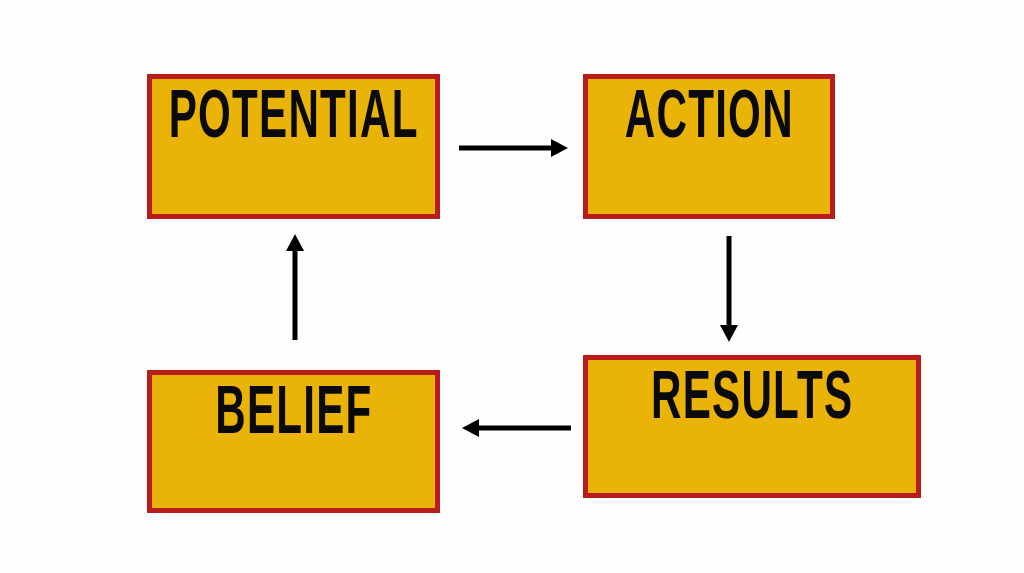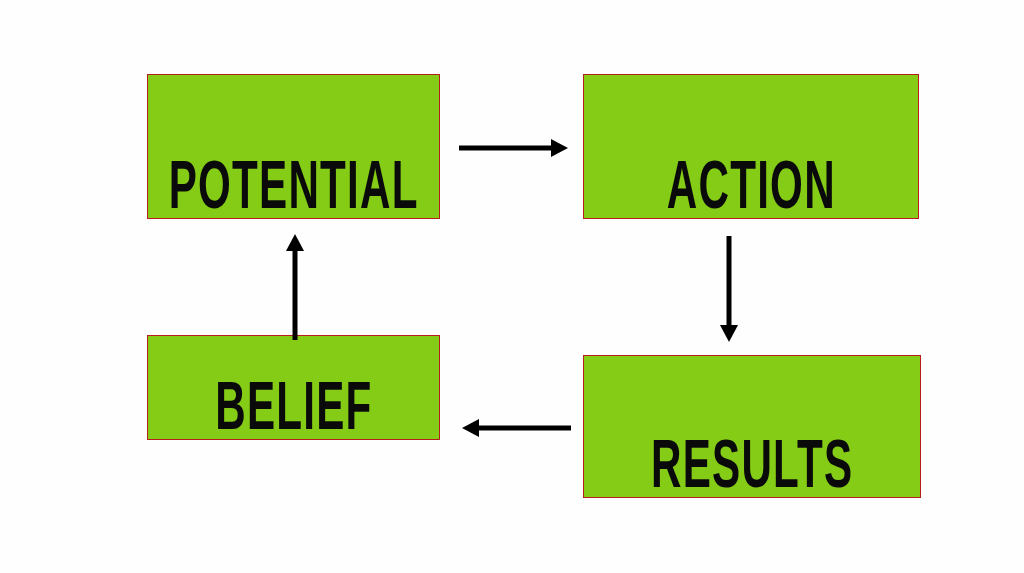--- a/index.html
+++ b/index.html
@@ -14,42 +14,42 @@
     overflow: hidden;
   }
   #diagram {
     position: relative;
     width: 1024px;
     height: 573px;
   }
   .node {
     position: absolute;
     box-sizing: border-box;
-    border: 1px solid #b91c1c;
-    background: #84cc16;
+    border: 5px solid #b91c1c;
+    background: #eab308;
     display: flex;
-    align-items: flex-end;
+    align-items: flex-start;
     justify-content: center;
   }
   .node-label {
     font-family: "Liberation Sans", sans-serif;
     font-weight: bold;
     font-size: 68px;
     line-height: 1;
     color: #0a0a0a;
     letter-spacing: 2px;
     white-space: nowrap;
     transform: scaleX(0.62);
     transform-origin: center center;
     -webkit-font-smoothing: none;
   }
   
   #node-potential { left: 147px; top: 74px;  width: 293px; height: 145px; }
-  #node-action    { left: 583px; top: 74px;  width: 336px; height: 145px; }
-  #node-belief    { left: 147px; top: 335px; width: 293px; height: 105px; }
+  #node-action    { left: 583px; top: 74px;  width: 252px; height: 145px; }
+  #node-belief    { left: 147px; top: 370px; width: 293px; height: 143px; }
   #node-results   { left: 583px; top: 355px; width: 338px; height: 143px; }
 
   .edge {
     position: absolute;
     overflow: visible;
   }
   #edge-potential-action { left: 455px; top: 130px; width: 115px; height: 36px; }
   #edge-action-results   { left: 710px; top: 232px; width: 38px;  height: 112px; }
   #edge-results-belief   { left: 455px; top: 410px; width: 120px; height: 36px; }
   #edge-belief-potential { left: 276px; top: 232px; width: 38px;  height: 112px; }

